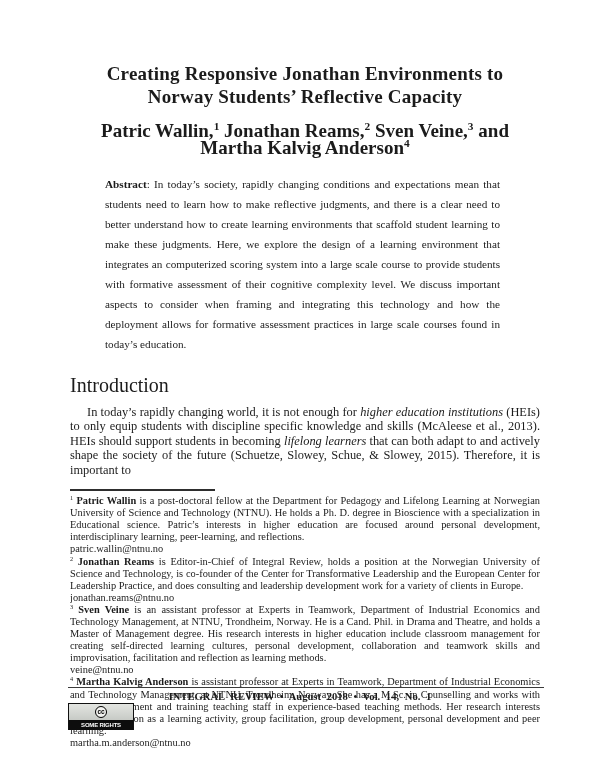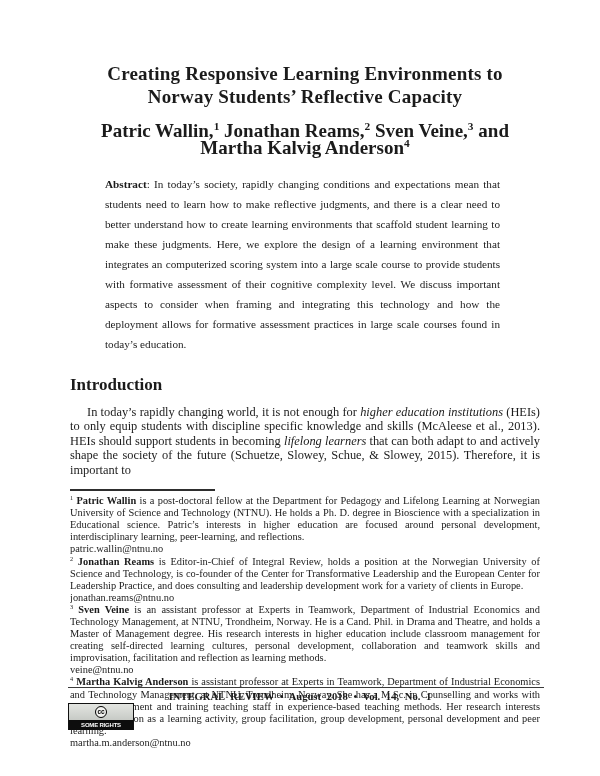--- a/index.html
+++ b/index.html
@@ -44,23 +44,23 @@
   }
   p.block {
     margin: 18px 40px 0 35px;
     font-size: 11.2px;
     line-height: 20px;
     text-align: justify;
   }
   p.block.kw { margin-top: 13px; }
   h2.section {
     margin: 21px 0 0 0;
-    font-size: 17px;
+    font-size: 20px;
     line-height: 20px;
-    font-weight: bold;
+    font-weight: normal;
   }
   p.para {
     margin: 10px 0 0 0;
     font-size: 12.4px;
     line-height: 14.4px;
     text-align: justify;
     text-indent: 17px;
   }
   em { }
   .fn-separator {
@@ -142,21 +142,21 @@
     text-align: center;
     font-weight: bold;
     overflow: hidden;
   }
 </style>
 </head>
 <body>
 
 <div class="page">
 
-  <h1 class="title"><span>Creating Responsive Learning Environments to</span><br><span>Norway Students’ Reflective Capacity</span></h1>
+  <h1 class="title"><span>Creating Responsive Jonathan Environments to</span><br><span>Norway Students’ Reflective Capacity</span></h1>
 
   <p class="authors"><span>Patric Wallin,</span><sup>1</sup>
 <span>Jonathan Reams,</span><sup>2</sup>
 <span>Sven Veine,</span><sup>3</sup>
 <span>and Martha Kalvig Anderson</span><sup>4</sup></p>
 
   <p class="block"><b>Abstract</b><span>: In today’s society, rapidly changing conditions and expectations mean that students need to learn how to make reflective judgments, and there is a clear need to better understand how to create learning environments that scaffold student learning to make these judgments. Here, we explore the design of a learning environment that integrates an computerized scoring system into a large scale course to provide students with formative assessment of their cognitive complexity level. We discuss important aspects to consider when framing and integrating this technology and how the deployment allows for formative assessment practices in large scale courses found in today’s education.</span></p>
 
 
   <h2 class="section">Introduction</h2>

